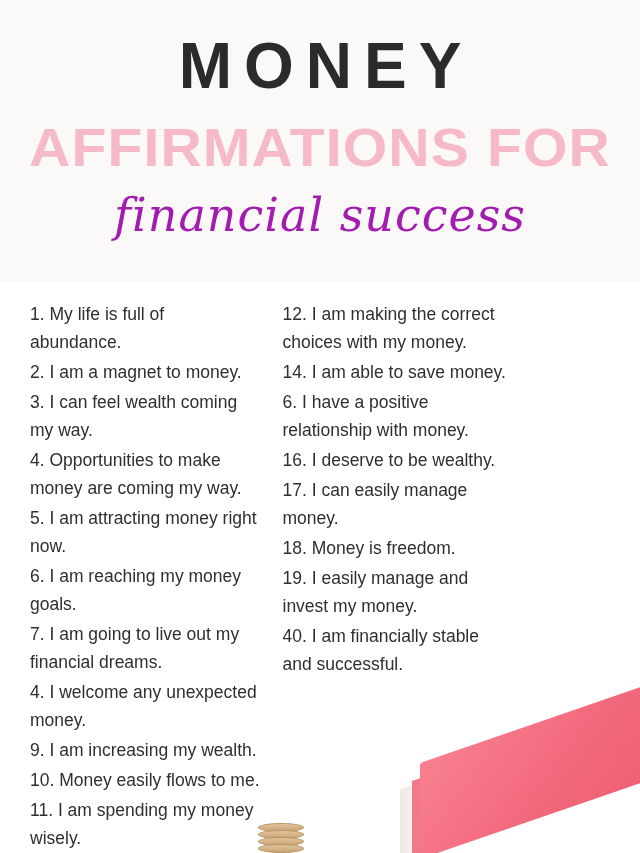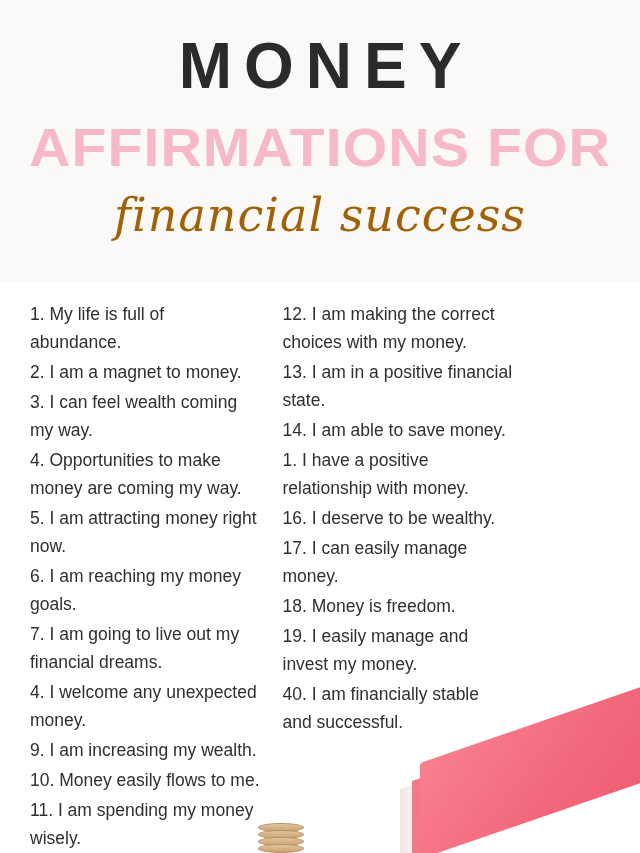--- a/index.html
+++ b/index.html
@@ -50,21 +50,21 @@
     color: #f6b9c8;
     line-height: 1;
     margin-top: 22px;
     transform: scaleX(1.06);
   }
   .title-script {
     text-align: center;
     font-family: "DejaVu Serif", serif;
     font-style: italic;
     font-size: 46px;
-    color: #a16207;
+    color: #a21caf;
     line-height: 1;
     margin-top: 18px;
     letter-spacing: 1px;
   }
   
   .lists {
     position: absolute;
     top: 300px;
     left: 0;
     width: 513px;
@@ -183,23 +183,22 @@
       <p class="aff">6. I am reaching my money goals.</p>
       <p class="aff">7. I am going to live out my financial dreams.</p>
       <p class="aff">4. I welcome any unexpected money.</p>
       <p class="aff">9. I am increasing my wealth.</p>
       <p class="aff">10. Money easily flows to me.</p>
       <p class="aff">11. I am spending my money wisely.</p>
     </div>
 
     <div class="col col-right">
       <p class="aff">12. I am making the correct choices with my money.</p>
-      <p class="aff">13. I am in a positive financial state.</p>
       <p class="aff">14. I am able to save money.</p>
-      <p class="aff">1. I have a positive relationship with money.</p>
+      <p class="aff">6. I have a positive relationship with money.</p>
       <p class="aff">16. I deserve to be wealthy.</p>
       <p class="aff">17. I can easily manage money.</p>
       <p class="aff">18. Money is freedom.</p>
       <p class="aff">19. I easily manage and invest my money.</p>
       <p class="aff">40. I am financially stable and successful.</p>
     </div>
 
   </div>
 
   <div class="photo">

